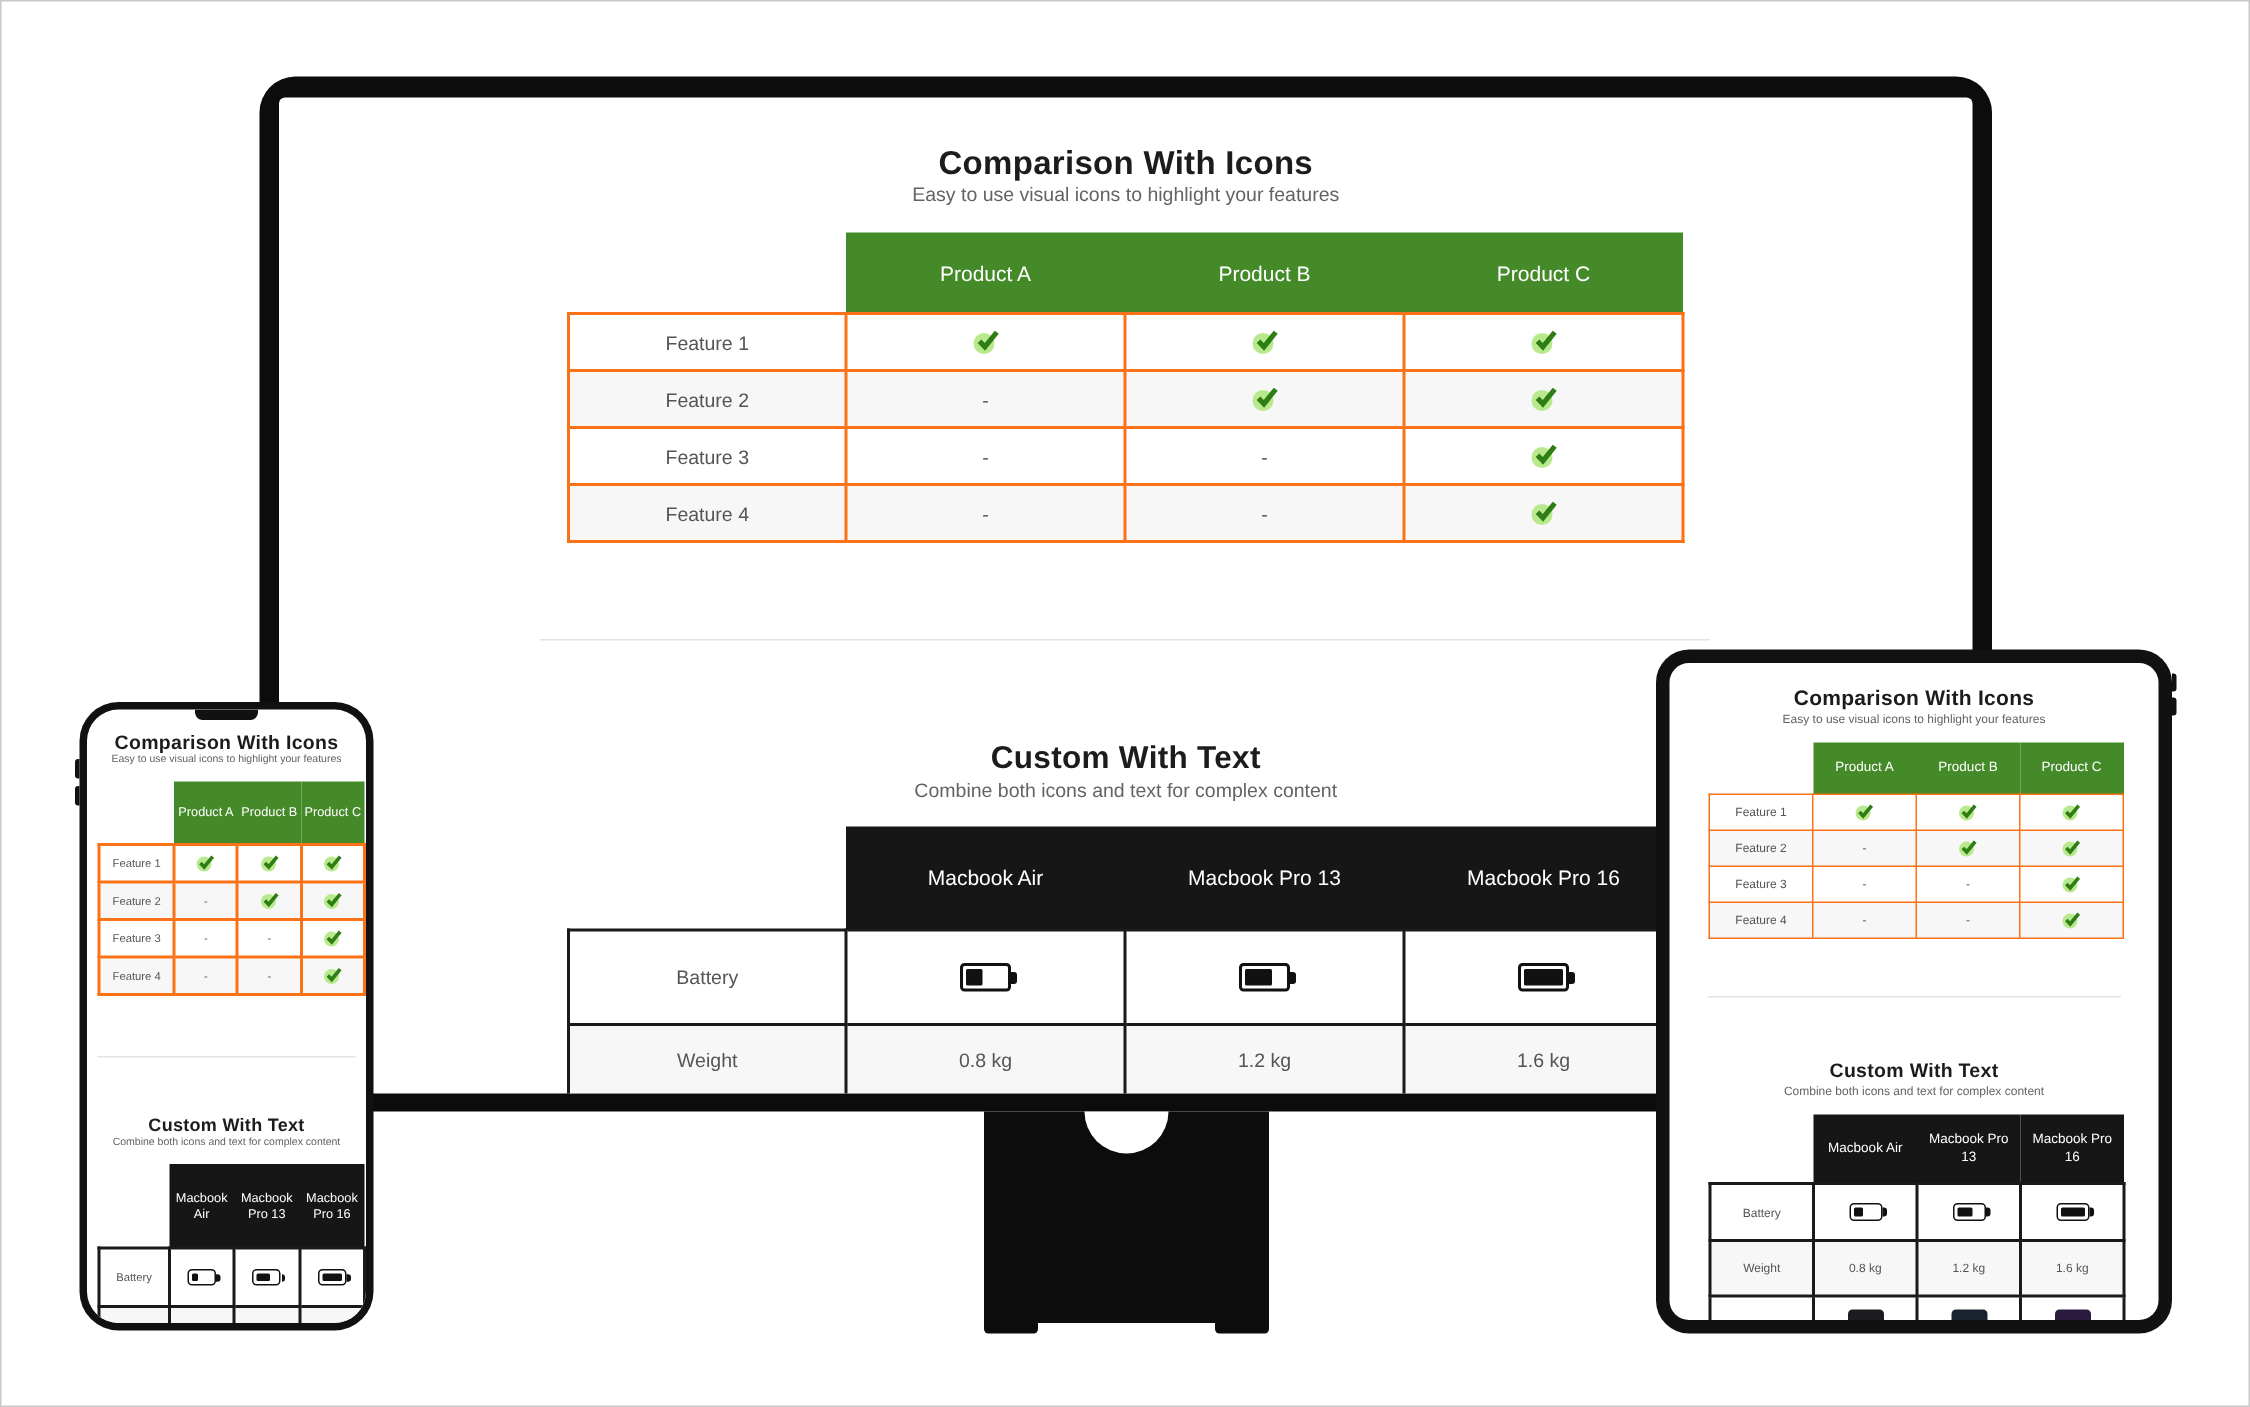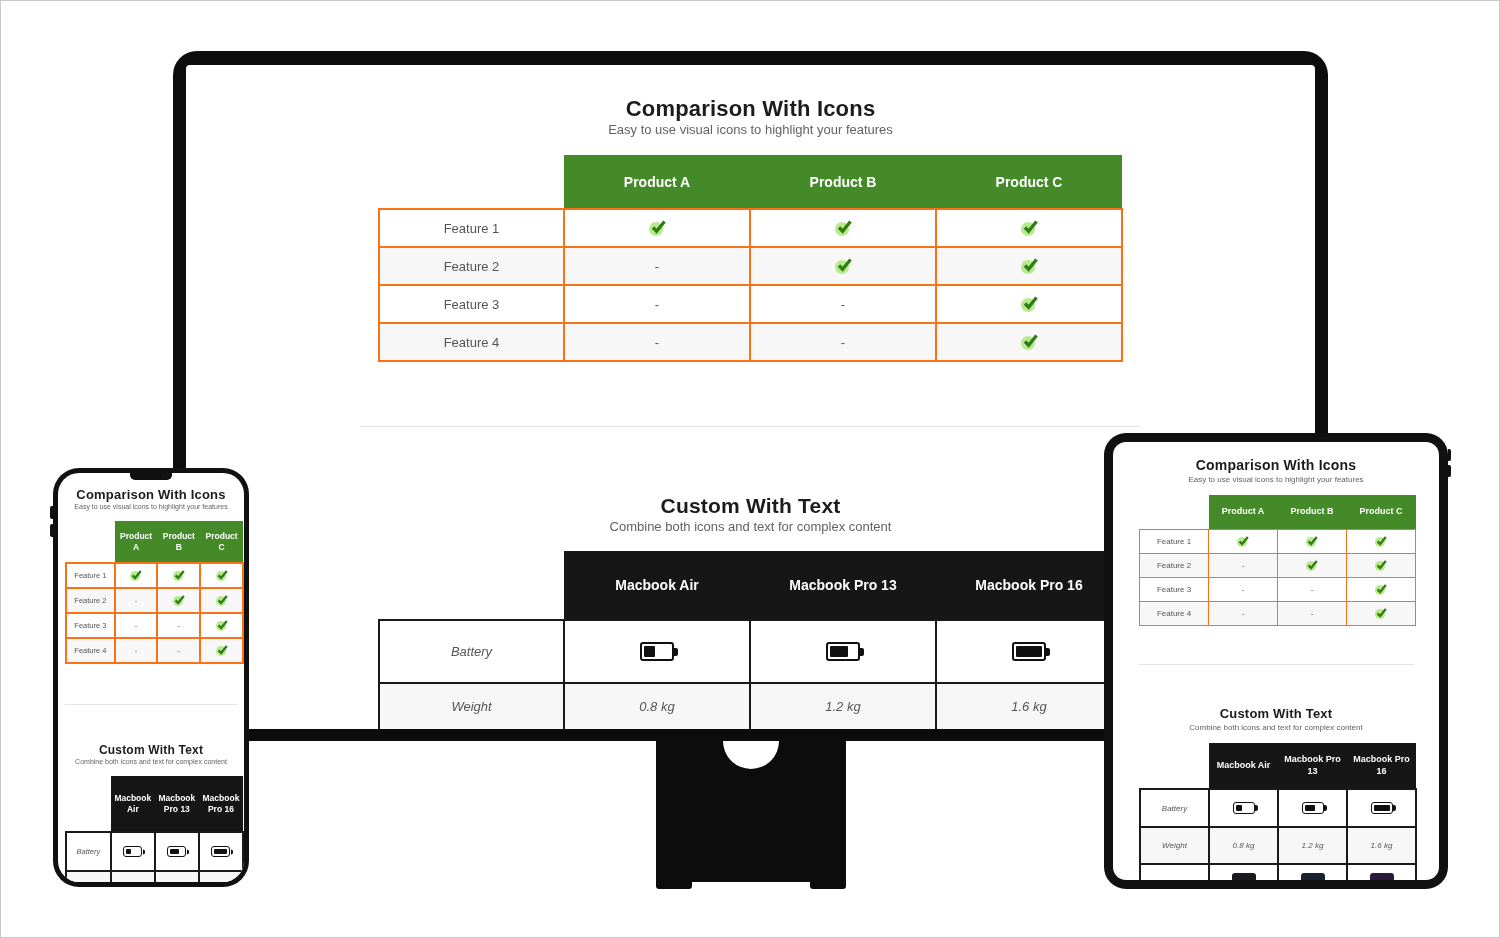--- a/index.html
+++ b/index.html
@@ -40,31 +40,31 @@
   .d-t2{top:429px;font-size:21px;}  .d-s2{top:454px;font-size:13px;}
   
   .p-t1{top:14px;font-size:13px;}   .p-s1{top:30px;font-size:7px;}
   .p-t2{top:270px;font-size:12px;}  .p-s2{top:285px;font-size:7px;}
   
   .tb-t1{top:15px;font-size:14px;}  .tb-s1{top:33px;font-size:8px;}
   .tb-t2{top:264px;font-size:13px;} .tb-s2{top:281px;font-size:8px;}
 
   
   table.cmp{position:absolute;border-collapse:collapse;table-layout:fixed;}
-  table.cmp th{border:none;color:#fff;font-weight:bold;text-align:center;vertical-align:middle;padding:2px;}
+  table.cmp th{border:none;color:#fff;font-weight:normal;text-align:center;vertical-align:middle;padding:2px;}
   table.cmp th.spacer{background:transparent;}
   table.cmp td{text-align:center;vertical-align:middle;background:#fff;color:#555;padding:0;}
   table.cmp tbody tr:nth-child(even) td{background:#f7f7f7;}
 
   
   .t-icons th{background:#458a28;}
   .t-icons td{border:2px solid #f97316;}
   
   .t-text th{background:#161616;}
-  .t-text td{border:2px solid #1a1a1a;font-style:italic;}
+  .t-text td{border:2px solid #1a1a1a;}
 
   
   .v-desktop{left:192px;}
   .v-desktop.t-icons{top:90px;}
   .v-desktop.t-text{top:486px;}
   .v-desktop th{font-size:14px;}
   .v-desktop td{font-size:13px;}
   .v-desktop.t-icons th{height:49px;}
   .v-desktop.t-icons td{height:36px;}
   .v-desktop.t-text th{height:64px;}

